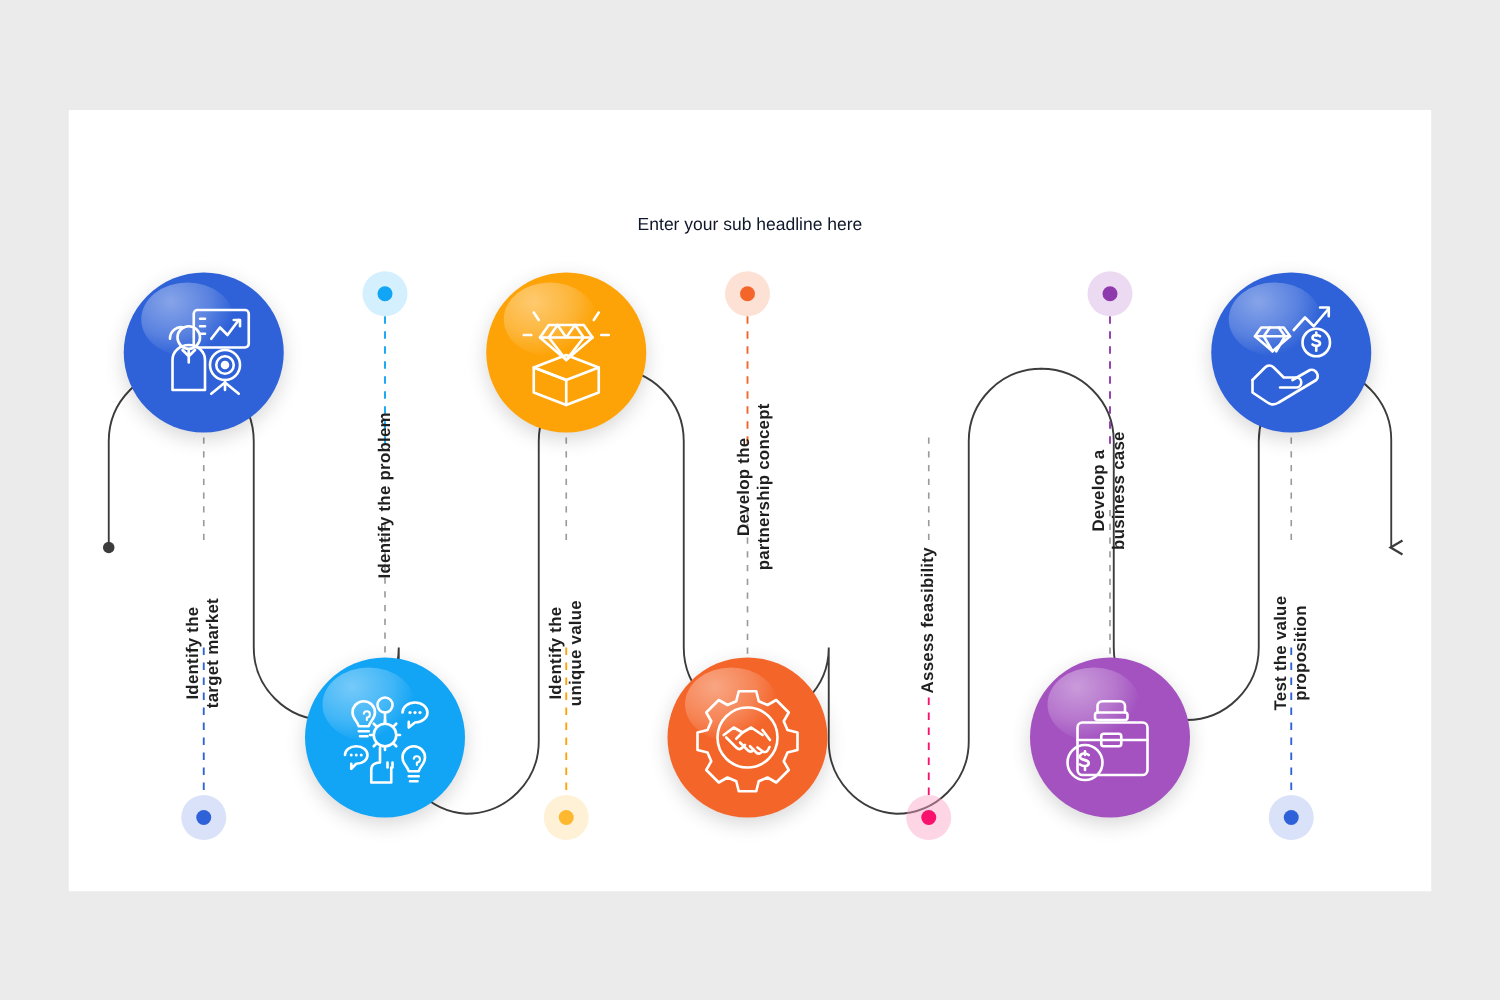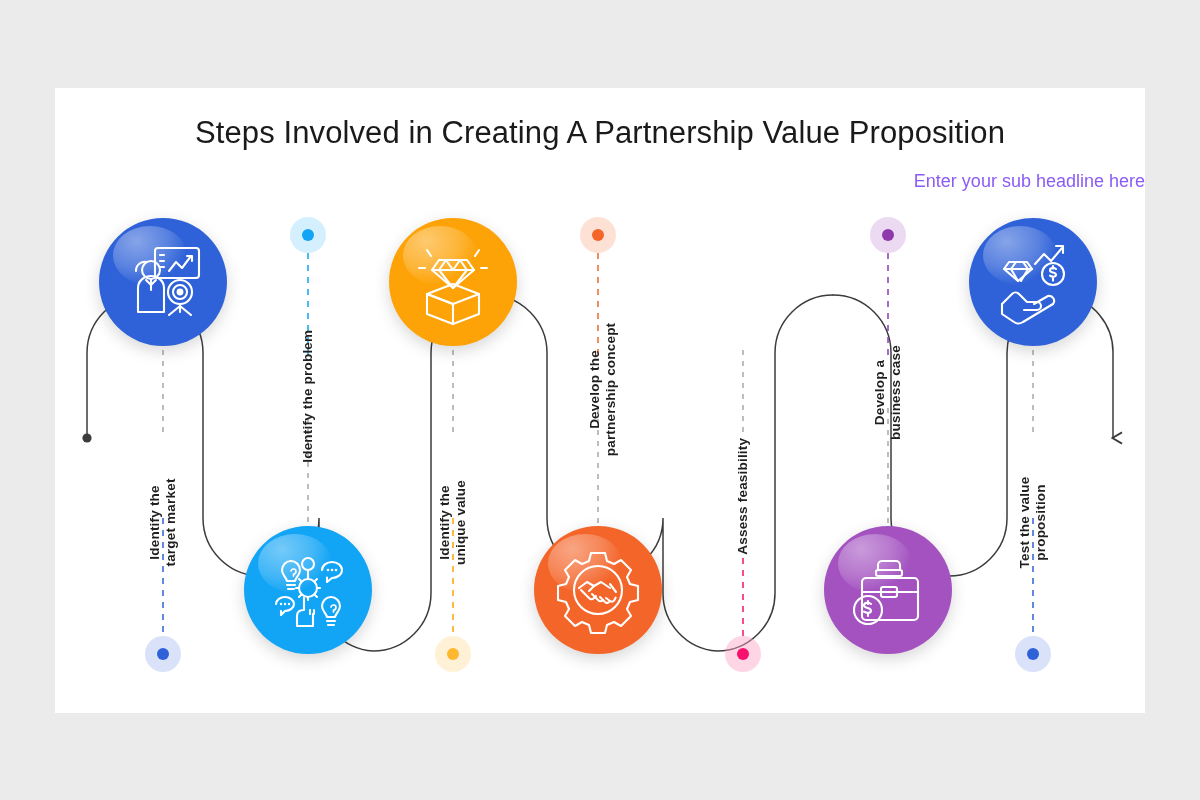--- a/index.html
+++ b/index.html
@@ -19,23 +19,23 @@
     position:absolute;left:0;top:27px;width:100%;
     text-align:center;
     font-size:31px;
     font-weight:400;
     color:#1a1a1a;
     letter-spacing:0.1px;
     white-space:nowrap;
   }
   #subtitle{
     position:absolute;left:0;top:83px;width:100%;
-    text-align:right;
-    font-size:18px;
-    color:#8b5cf6;
+    text-align:center;
+    font-size:14px;
+    color:#0f172a;
   }
   #canvas{
     position:absolute;left:0;top:0;width:1090px;height:625px;
   }
   #svg-layer{position:absolute;left:0;top:0;width:1090px;height:625px;}
 
   .node{
     position:absolute;
     border-radius:50%;
     box-shadow:0 5px 16px rgba(0,0,0,0.16);
@@ -73,21 +73,20 @@
     transform-origin:50% 50%;
     transform:rotate(-90deg);
     text-align:center;
   }
 </style>
 </head>
 <body>
 
 <div id="slide">
 
-  <div id="title">Steps Involved in Creating A Partnership Value Proposition</div>
   <div id="subtitle">Enter your sub headline here</div>
 
   <div id="canvas">
 
     <svg id="svg-layer" viewBox="0 0 1090 625">
       <defs>
         <marker id="arrowEnd" viewBox="0 0 12 12" refX="6" refY="10" markerWidth="9" markerHeight="9" orient="auto">
           <path d="M1,2 L6,10.5 L11,2" fill="none" stroke="#3c3c3c" stroke-width="1.6"></path>
         </marker>
       </defs>

